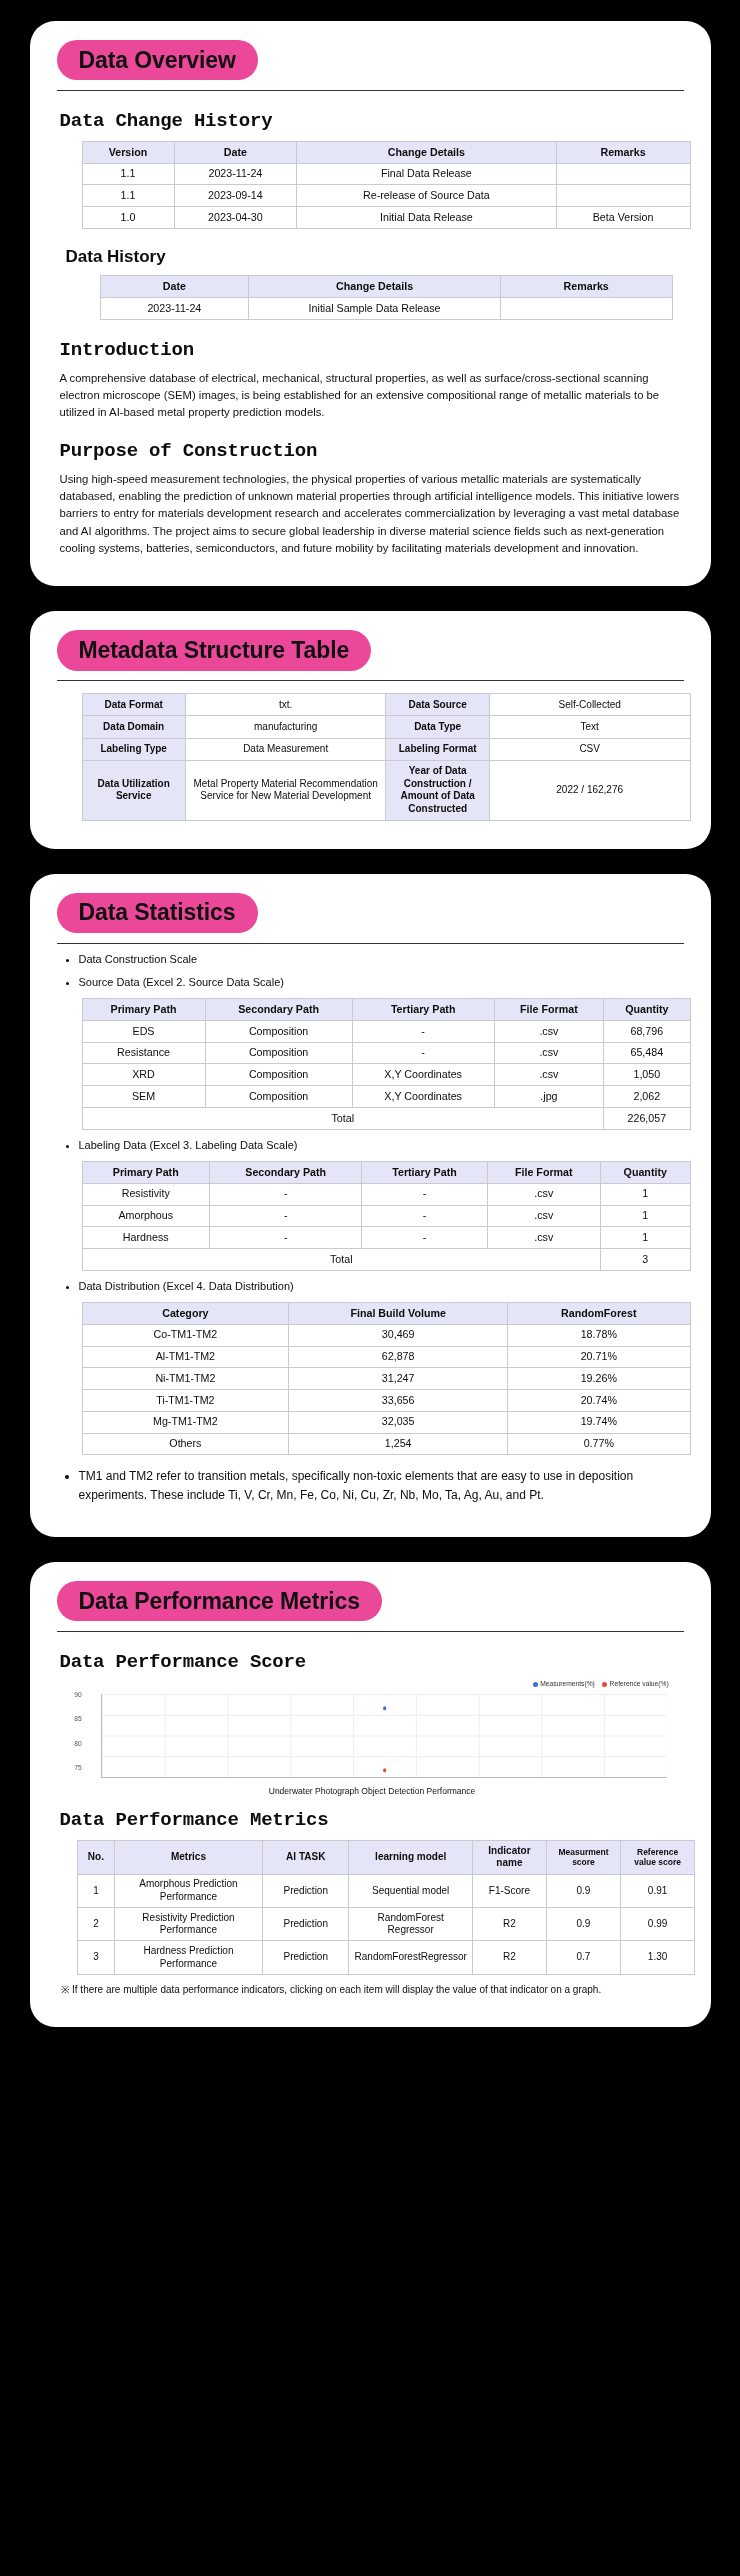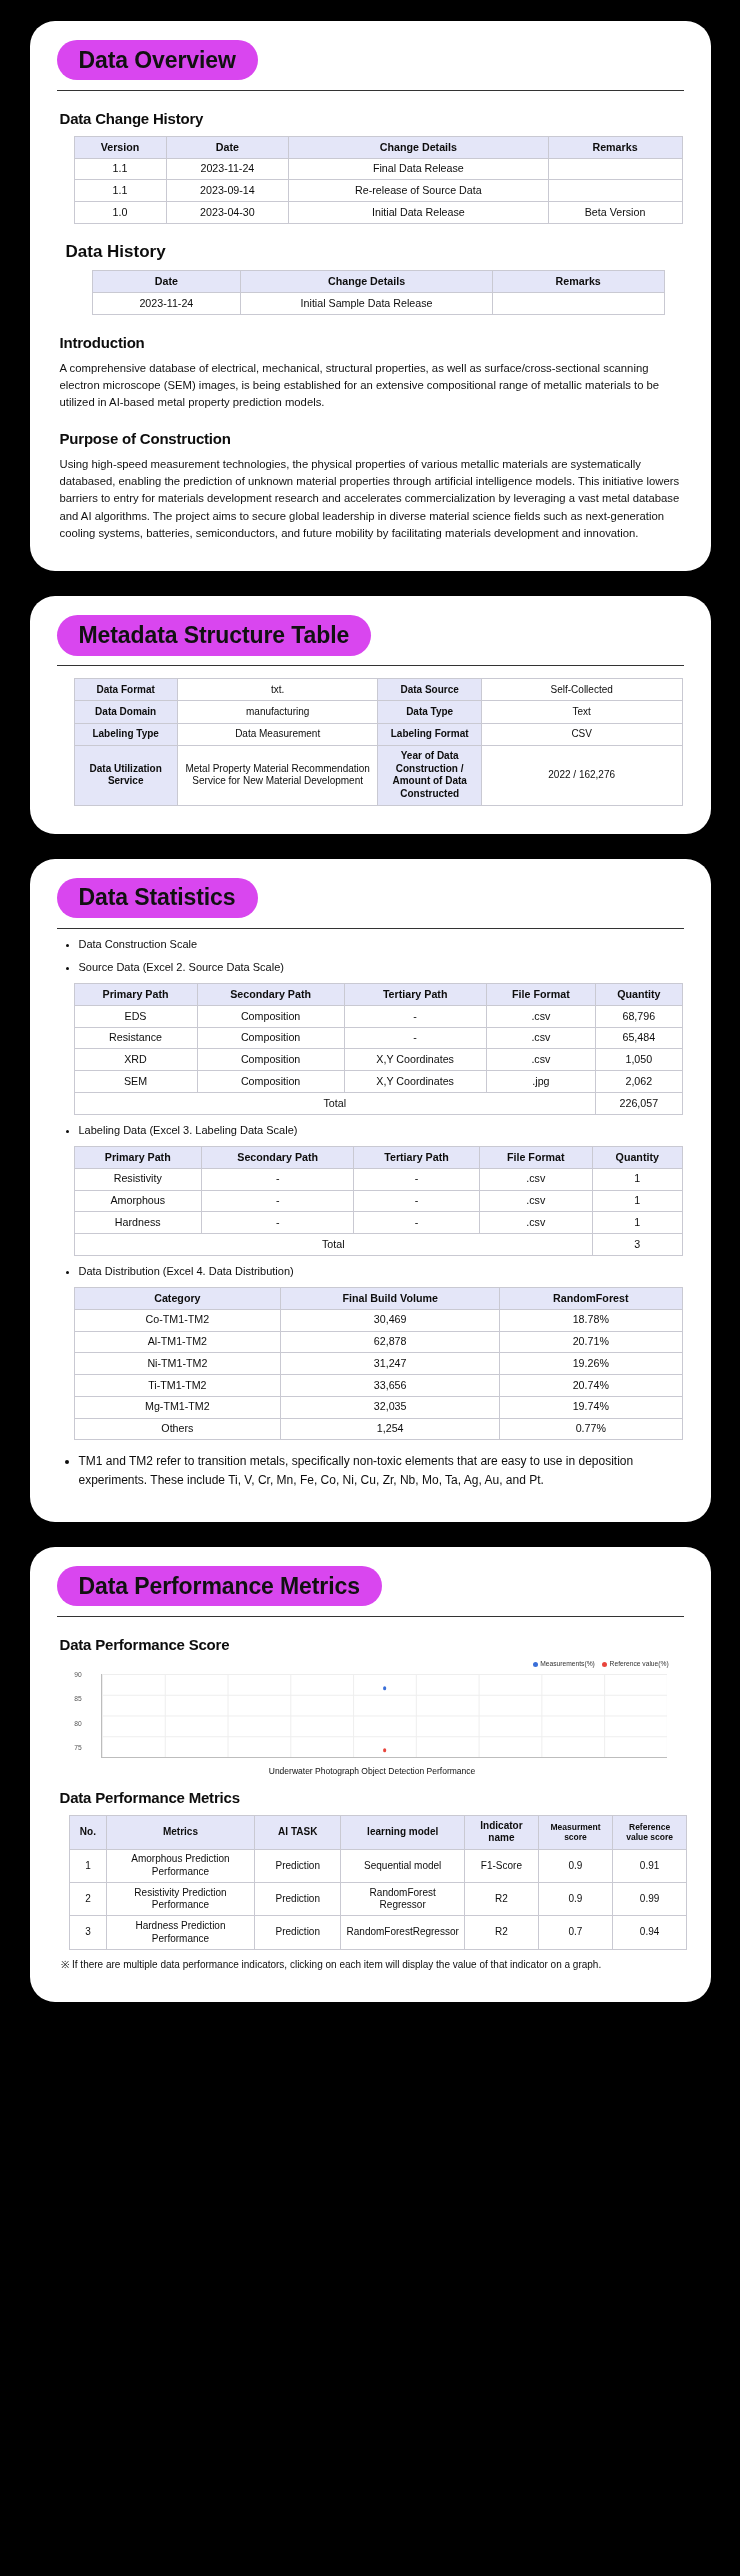--- a/index.html
+++ b/index.html
@@ -14,54 +14,55 @@
   .page { width:740px; padding:21px 0 30px 0; }
   .card {
     background:#fff;
     border-radius:25px;
     margin:0 auto 25px auto;
     width:681px;
     padding:19px 27px 25px 27px;
   }
   .pill {
     display:inline-block;
-    background:#d946ef;
+    background:#ec4899;
     border-radius:21px;
     padding:6.7px 22px;
     font-size:23px;
     font-weight:bold;
     letter-spacing:-0.1px;
     color:#111;
   }
   .pill-rule {
     border:0; border-top:1.5px solid #333;
     margin:9.6px 0 0 0;
   }
   h2.sec {
-    font-size:15px;
+    font-size:19px;
     font-weight:bold;
     margin:19px 0 9px 3px;
     letter-spacing:-0.2px;
+    font-family:Liberation Mono, monospace;
   }
   h3.sub {
     font-size:17px;
     font-weight:bold;
     margin:18px 0 8.1px 9px;
   }
   p.body {
     font-size:11.3px;
     line-height:1.52;
     margin:0 0 4.4px 3px;
     color:#121212;
   }
   table.grid {
     border-collapse:collapse;
     width:100%;
     font-size:10.7px;
-    margin:0 0 3px 8px;
+    margin:0 0 3px 16px;
   }
   table.grid th, table.grid td {
     border:0.7px solid #c9c9d2;
     padding:3.7px 4.4px;
     text-align:center;
     vertical-align:middle;
     line-height:1.25;
   }
   table.grid th { background:#e4e6f8; font-weight:bold; }
   table.grid td { background:#fff; font-weight:normal; }
@@ -414,21 +415,21 @@
             <td>0.9</td>
             <td>0.99</td>
           </tr>
           <tr>
             <td>3</td>
             <td>Hardness Prediction Performance</td>
             <td>Prediction</td>
             <td>RandomForestRegressor</td>
             <td>R2</td>
             <td>0.7</td>
-            <td>0.94</td>
+            <td>1.30</td>
           </tr>
         </tbody>
       </table>
     </div>
 
     <div class="footnote">
       <p>※ If there are multiple data performance indicators, clicking on each item will display the value of that indicator on a graph.</p>
     </div>
   </section>
 

